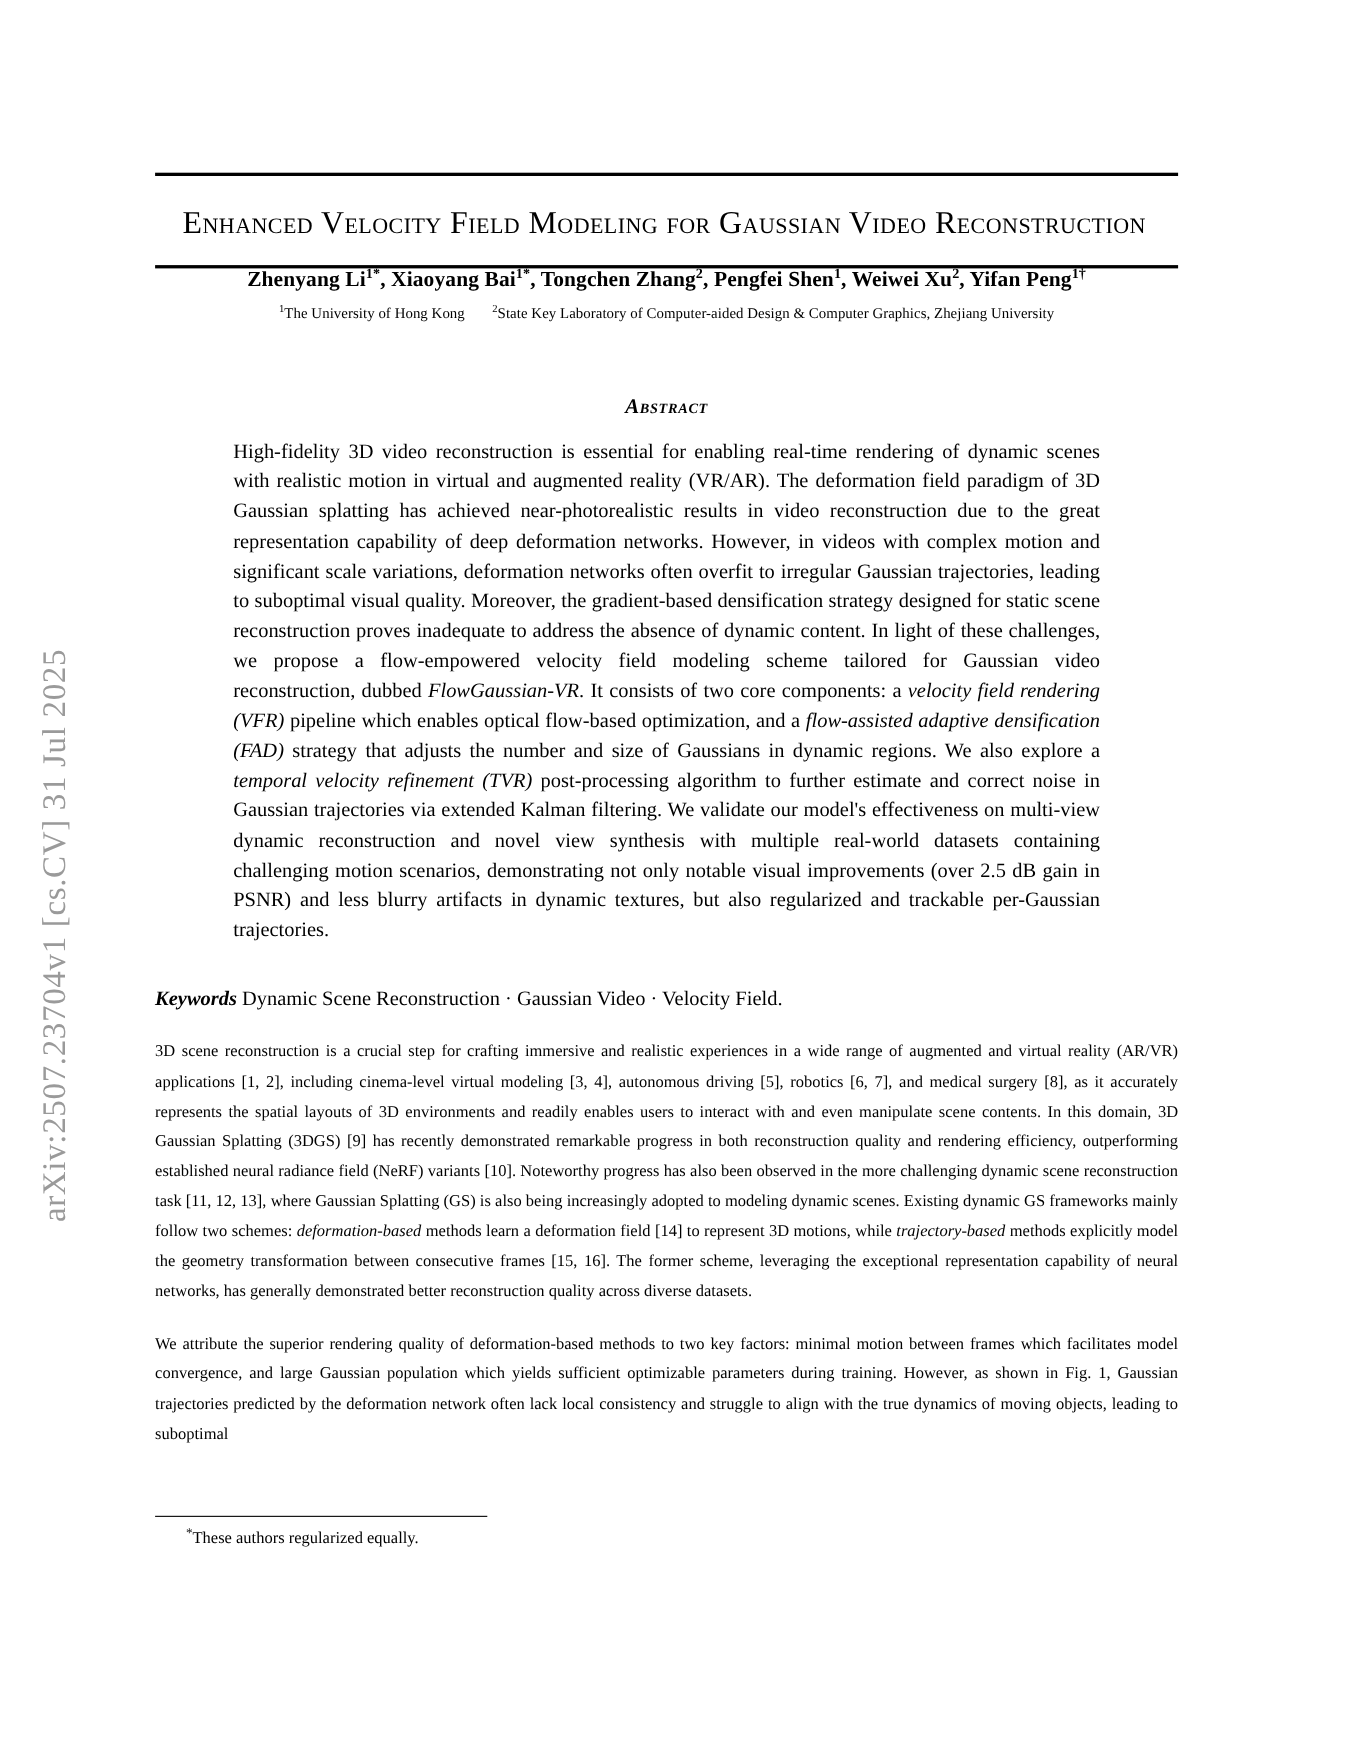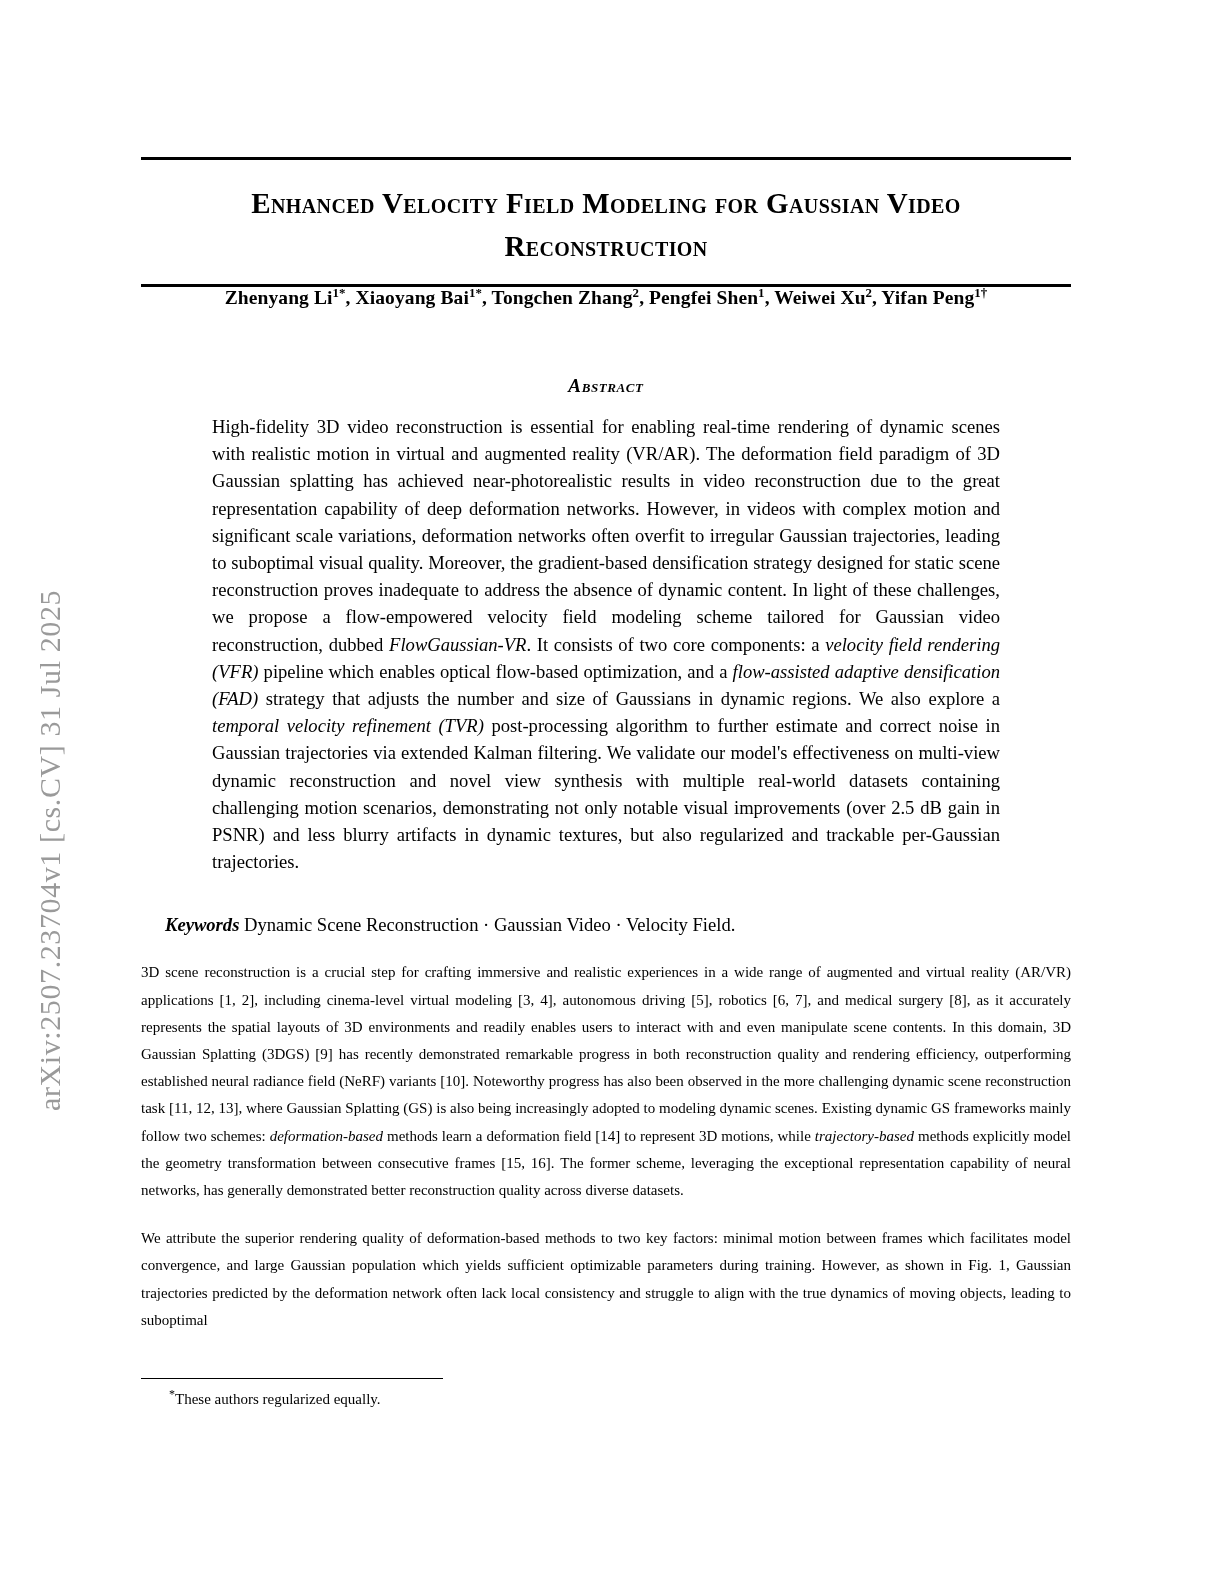--- a/index.html
+++ b/index.html
@@ -52,28 +52,28 @@
 
   .rule-thick {
     height: 3px;
     background: #000;
     width: 100%;
   }
   .rule-top { margin-top: 157px; }
   .rule-bottom { margin-top: 16px; }
 
   #paper-title {
-    text-align: center;
+    text-align: left;
     font-variant: small-caps;
     font-size: 29px;
     line-height: 43px;
     letter-spacing: 0.4px;
     margin: 22px auto 0 auto;
     width: 880px;
-    font-weight: bold;
+    font-weight: normal;
   }
 
   
   #authors-block {
     text-align: center;
   }
   #author-list {
     font-size: 19.5px;
     font-weight: bold;
     letter-spacing: 0.1px;
@@ -114,21 +114,20 @@
     line-height: 27.2px;
     text-align: justify;
     text-justify: inter-word;
   }
 
   
   #keywords-line {
     margin-top: 36px;
     font-size: 18.6px;
     line-height: 27px;
-    margin-left: 24px;
   }
   #keywords-label {
     font-weight: bold;
     font-style: italic;
   }
 
   
   #section-heading {
     margin-top: 40px;
     font-size: 22px;
@@ -180,20 +179,25 @@
 <div id="page">
 
   <div class="rule-thick rule-top"></div>
 
   <h1 id="paper-title">Enhanced Velocity Field Modeling for Gaussian Video Reconstruction</h1>
 
   <div class="rule-thick rule-bottom"></div>
 
   <div id="authors-block">
     <div id="author-list">Zhenyang Li<sup>1</sup><sup>*</sup>, Xiaoyang Bai<sup>1</sup><sup>*</sup>, Tongchen Zhang<sup>2</sup>, Pengfei Shen<sup>1</sup>, Weiwei Xu<sup>2</sup>, Yifan Peng<sup>1</sup><sup>†</sup></div>
+    <div id="affiliations">
+      <span><sup>1</sup><span>The University of Hong Kong</span></span>
+      <span class="aff-gap"></span>
+      <span><sup>2</sup><span>State Key Laboratory of Computer-aided Design &amp; Computer Graphics, Zhejiang University</span></span>
+    </div>
   </div>
 
   <div id="abstract-section">
     <div id="abstract-heading">Abstract</div>
     <div id="abstract-body">High-fidelity 3D video reconstruction is essential for enabling real-time rendering of dynamic scenes with realistic motion in virtual and augmented reality (VR/AR). The deformation field paradigm of 3D Gaussian splatting has achieved near-photorealistic results in video reconstruction due to the great representation capability of deep deformation networks. However, in videos with complex motion and significant scale variations, deformation networks often overfit to irregular Gaussian trajectories, leading to suboptimal visual quality. Moreover, the gradient-based densification strategy designed for static scene reconstruction proves inadequate to address the absence of dynamic content. In light of these challenges, we propose a flow-empowered velocity field modeling scheme tailored for Gaussian video reconstruction, dubbed <i>FlowGaussian-VR</i>. It consists of two core components: a <i>velocity field rendering (VFR)</i> pipeline which enables optical flow-based optimization, and a <i>flow-assisted adaptive densification (FAD)</i> strategy that adjusts the number and size of Gaussians in dynamic regions. We also explore a <i>temporal velocity refinement (TVR)</i> post-processing algorithm to further estimate and correct noise in Gaussian trajectories via extended Kalman filtering. We validate our model's effectiveness on multi-view dynamic reconstruction and novel view synthesis with multiple real-world datasets containing challenging motion scenarios, demonstrating not only notable visual improvements (over 2.5 dB gain in PSNR) and less blurry artifacts in dynamic textures, but also regularized and trackable per-Gaussian trajectories.</div>
   </div>
 
   <div id="keywords-line">
     <span id="keywords-label">Keywords</span>
     <span>Dynamic Scene Reconstruction · Gaussian Video · Velocity Field.</span>

